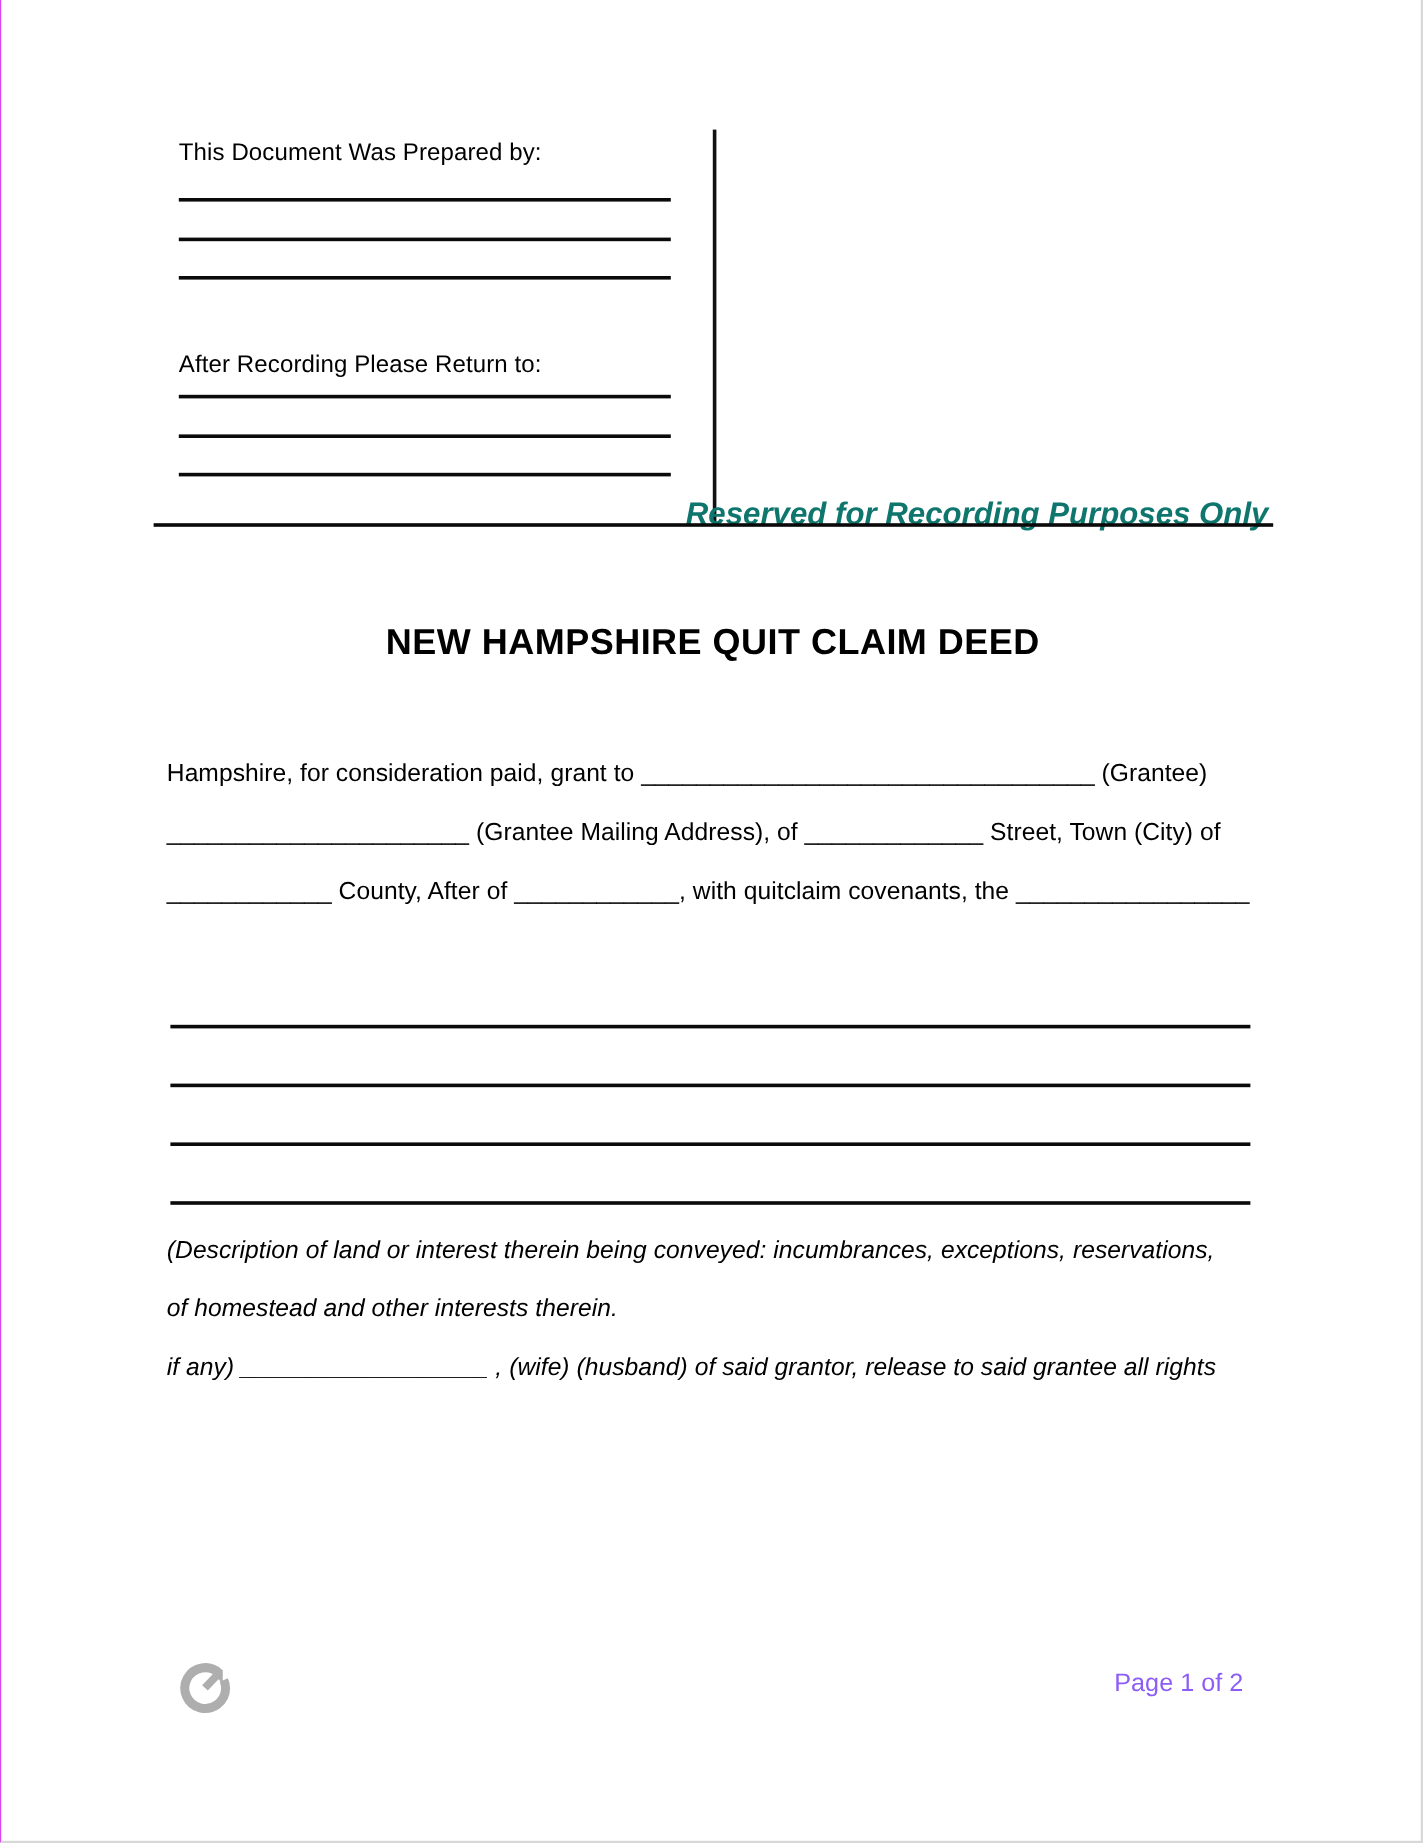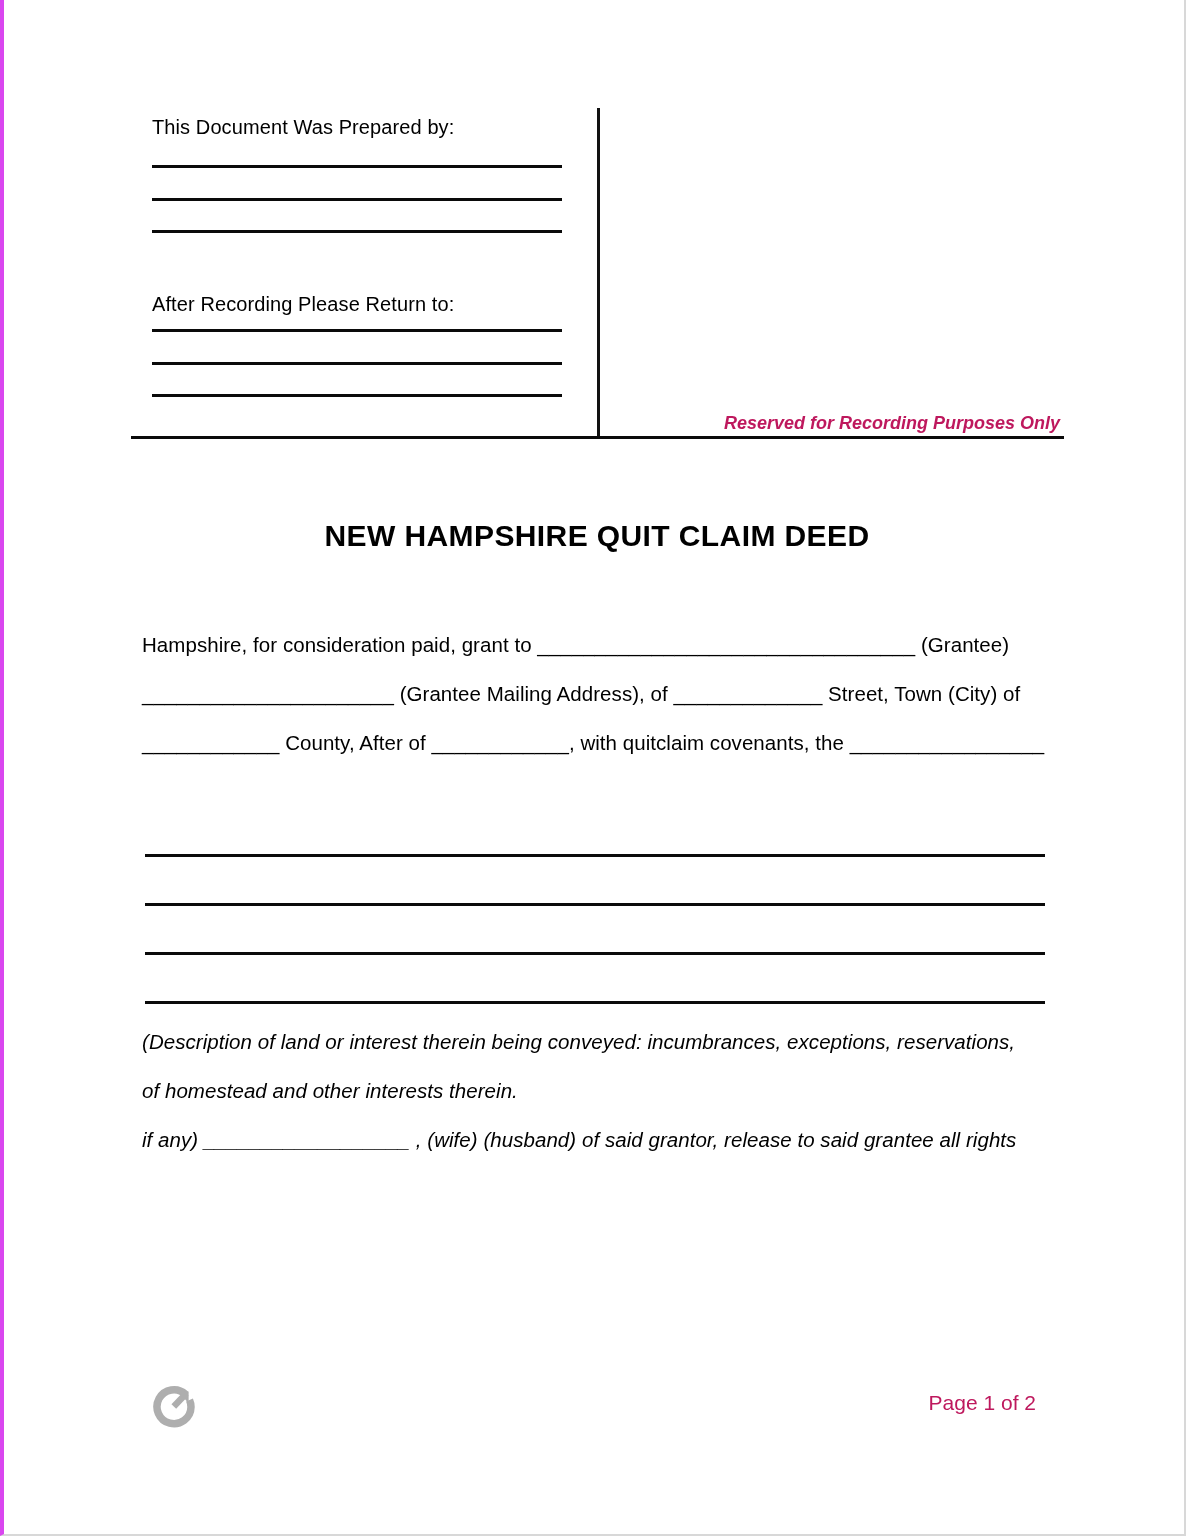--- a/index.html
+++ b/index.html
@@ -13,21 +13,21 @@
     font-family: "Liberation Sans", sans-serif;
     -webkit-font-smoothing: antialiased;
   }
 
   .page {
     position: relative;
     width: 1186px;
     height: 1536px;
     background: #ffffff;
     box-sizing: border-box;
-    border-left: 4px solid #d946ef;
+    border-left: 1px solid #d946ef;
     border-right: 2px solid #d8d8d8;
     border-bottom: 2px solid #d8d8d8;
     overflow: hidden;
   }
 
   
   .rec-header {
     position: absolute;
     left: 127px;
     top: 108px;
@@ -77,24 +77,24 @@
   .br2 { top: 90px; }
   .br3 { top: 122px; }
   .br4 { top: 221px; }
   .br5 { top: 254px; }
   .br6 { top: 286px; }
 
   .reserved-note {
     position: absolute;
     right: 4px;
     top: 305px;
-    font-size: 18px;
+    font-size: 26px;
     font-style: italic;
     font-weight: bold;
-    color: #be185d;
+    color: #0f766e;
     white-space: nowrap;
   }
 
   .rec-bottom-rule {
     position: absolute;
     left: 127px;
     top: 436px;
     width: 933px;
     height: 0;
     border-top: 3px solid #0a0a0a;
@@ -166,21 +166,21 @@
     left: 147px;
     top: 1382px;
     width: 46px;
     height: 46px;
   }
   .page-number {
     position: absolute;
     right: 148px;
     top: 1391px;
     font-size: 21px;
-    color: #be185d;
+    color: #8b5cf6;
     white-space: nowrap;
   }
 </style>
 </head>
 <body>
 
 <div class="page">
 
   <div class="rec-header">
 

